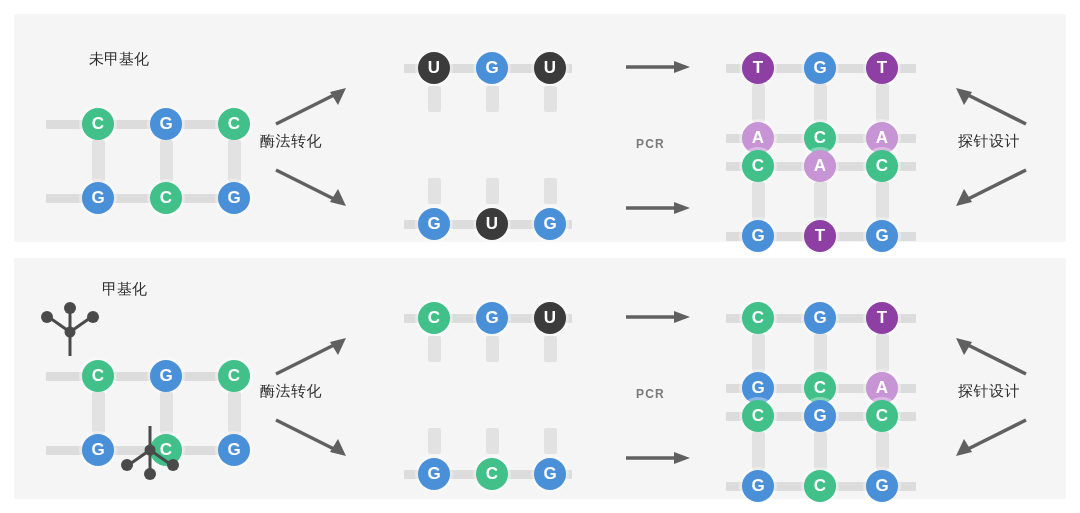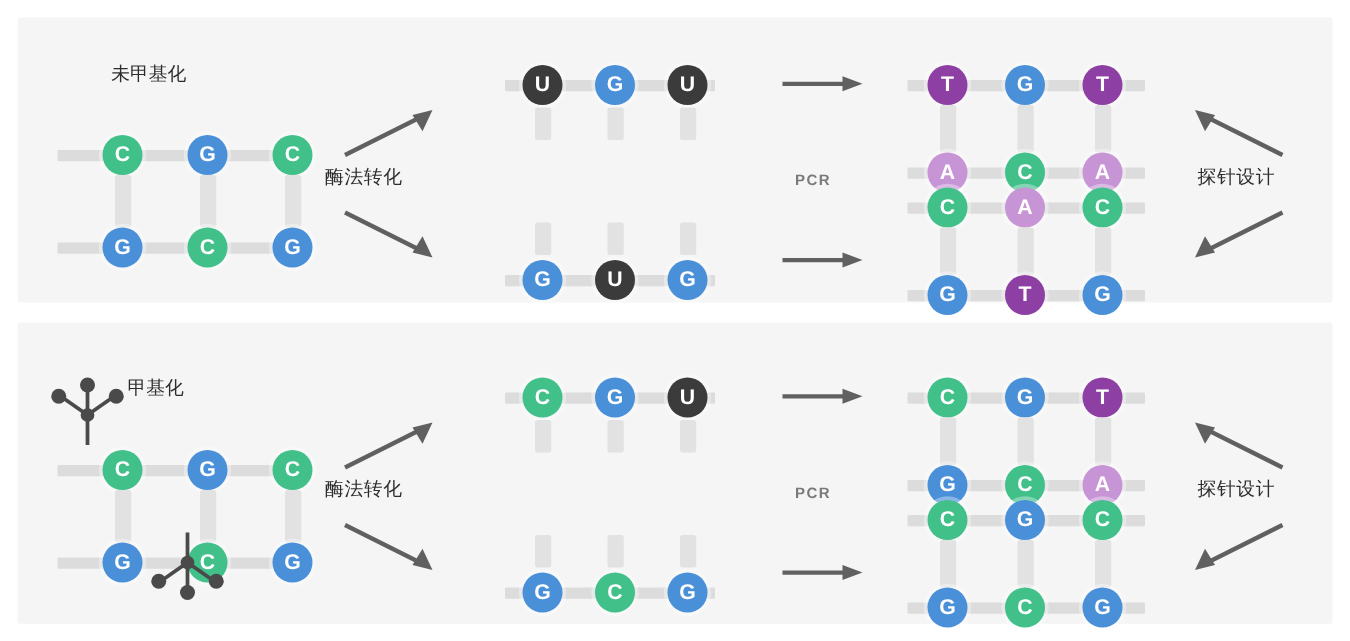--- a/index.html
+++ b/index.html
@@ -248,21 +248,21 @@
     <div class="arrow" style="left:938px; top:152px;">
       <svg width="78" height="42" viewBox="0 0 78 42">
         <line x1="74" y1="4" x2="14" y2="34" stroke="#606060" stroke-width="3.4"></line>
         <polygon points="4,40 20,36 12,23" fill="#606060"></polygon>
       </svg>
     </div>
   </div>
 
   <div class="panel" id="panel-methylated">
 
-    <span class="title-label" style="left:88px; top:22px;margin-top:21px;">甲基化</span>
+    <span class="title-label" style="left:88px; top:22px;">甲基化</span>
 
     <div class="methyl" style="left:22px; top:40px;">
       <svg width="68" height="62" viewBox="0 0 68 62">
         <line x1="34" y1="34" x2="34" y2="58" stroke="#4a4a4a" stroke-width="3"></line>
         <line x1="34" y1="34" x2="34" y2="14" stroke="#4a4a4a" stroke-width="3"></line>
         <line x1="34" y1="34" x2="14" y2="20" stroke="#4a4a4a" stroke-width="3"></line>
         <line x1="34" y1="34" x2="54" y2="20" stroke="#4a4a4a" stroke-width="3"></line>
         <circle cx="34" cy="34" r="5.5" fill="#4a4a4a"></circle>
         <circle cx="34" cy="10" r="6" fill="#4a4a4a"></circle>
         <circle cx="11" cy="19" r="6" fill="#4a4a4a"></circle>

